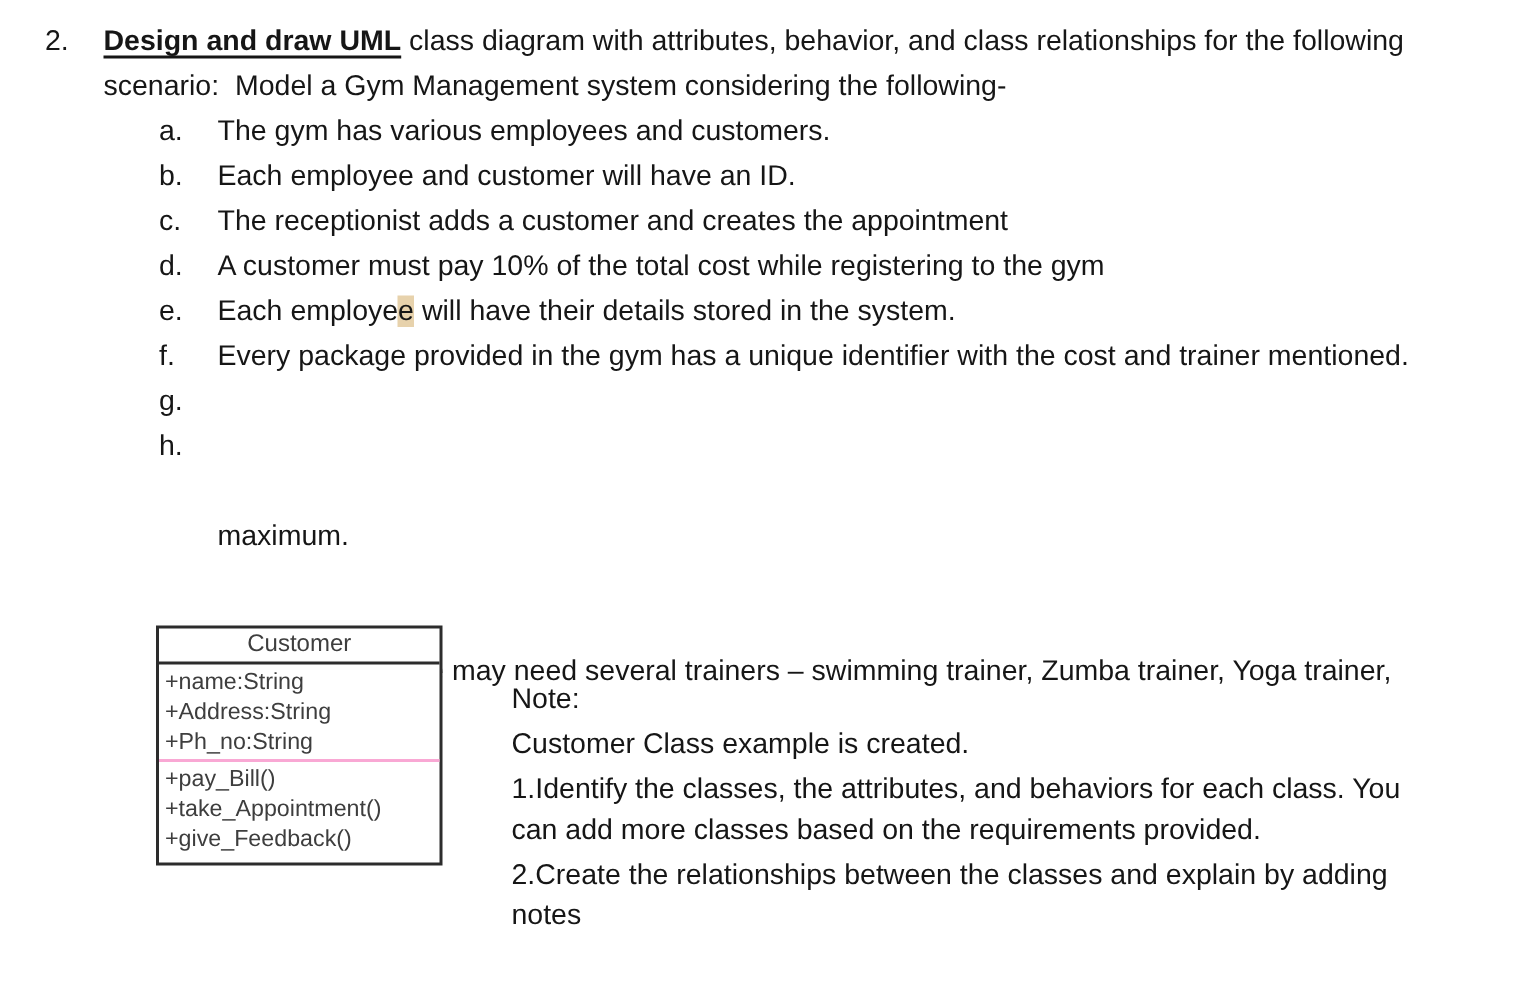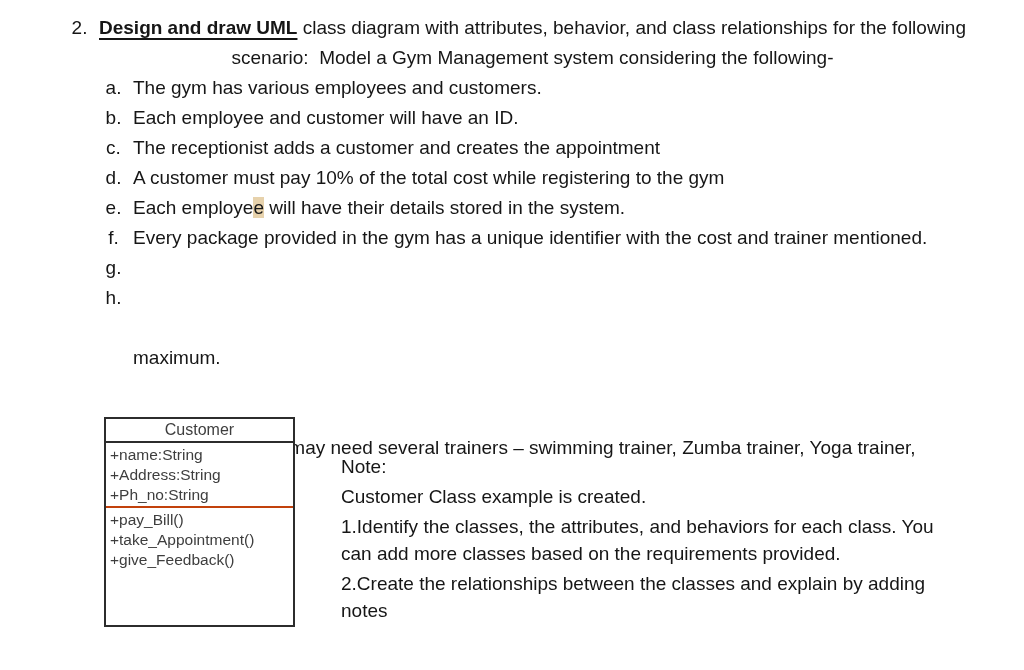--- a/index.html
+++ b/index.html
@@ -9,24 +9,23 @@
     background: #ffffff;
     font-family: "Liberation Sans", sans-serif;
     font-size: 19px;
     color: #161616;
     overflow: hidden;
   }
 
   
   .q-block {
     position: absolute;
-    left: 18px;
+    left: 30px;
     top: 13px;
     width: 990px;
-    text-align: center;
   }
   .q-line { line-height: 30px; white-space: pre; }
   .q-num  { display: inline-block; width: 39px; }
   .q-bold {
     font-weight: bold;
     text-decoration: underline;
     text-decoration-thickness: 2px;
     text-underline-offset: 4px;
   }
   .q-line2 { margin-left: 39px; }
@@ -36,36 +35,36 @@
   .item-label { width: 39px; flex: none; }
   .item-text { white-space: pre; }
   .hl { background: #e7d2ac; }
 
   
   .uml {
     position: absolute;
     left: 104px;
     top: 417px;
     width: 191px;
-    height: 210px;
+    height: 160px;
     border: 2px solid #2c2c2c;
     background: #ffffff;
     color: #3e3e3e;
     font-size: 15.5px;
   }
   .uml-name {
     height: 24px;
     line-height: 22px;
     text-align: center;
     font-size: 16px;
     border-bottom: 2px solid #2c2c2c;
   }
   .uml-attrs {
     padding: 2px 4px 1px 4px;
-    border-bottom: 2px solid #c2410c;
+    border-bottom: 2px solid #f9a8d4;
   }
   .uml-attrs div, .uml-methods div { line-height: 20px; white-space: pre; }
   .uml-methods { padding: 2px 4px; }
 
   
   .note {
     position: absolute;
     left: 341px;
     top: 434px;
     margin-top: 19px;

